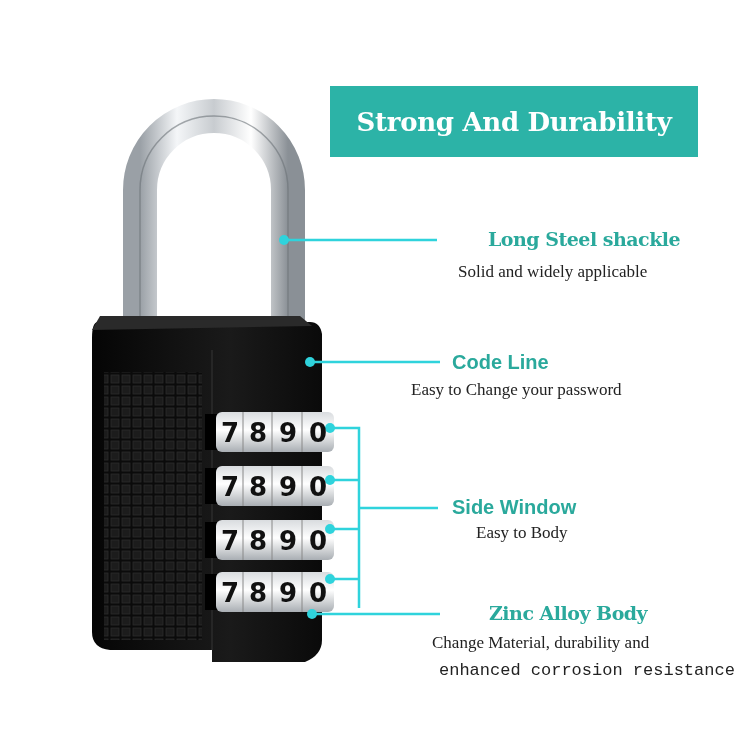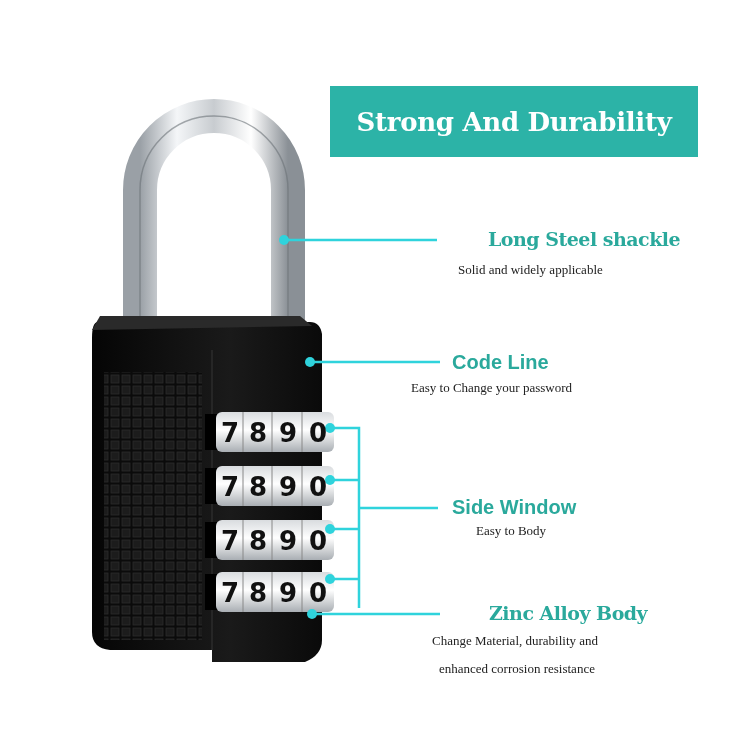--- a/index.html
+++ b/index.html
@@ -2,21 +2,21 @@
 <html><head>
 <meta charset="utf-8">
 <style>
   html, body { margin:0; padding:0; background:#ffffff; }
   body { width:750px; height:750px; position:relative; overflow:hidden; font-family:"Liberation Sans", sans-serif; }
   .abs { position:absolute; }
   .banner { left:330px; top:86px; width:368px; height:71px; background:#2cb3a7; display:flex; align-items:center; justify-content:center; }
   .banner-text { color:#ffffff; font-family:"DejaVu Serif", serif; font-weight:bold; font-size:26px; letter-spacing:-0.3px; }
   .feat-title { color:#2aa99c; font-weight:bold; font-size:20px; white-space:nowrap; }
   .feat-title.serif { font-family:"DejaVu Serif", serif; font-size:19px; letter-spacing:-0.5px;margin-left:40px; }
-  .feat-desc { color:#222; font-family:"Liberation Serif", serif; font-size:13px; white-space:nowrap; text-align:center; }
+  .feat-desc { color:#222; font-family:"Liberation Serif", serif; font-size:17px; white-space:nowrap; text-align:center; }
   svg.lock { position:absolute; left:0; top:0; }
 </style>
 </head>
 <body>
 
 <svg class="lock" width="750" height="750">
   <defs>
     <linearGradient id="chrome" x1="0" x2="1" y1="0" y2="0">
       <stop offset="0" stop-color="#9aa0a6"></stop>
       <stop offset="0.25" stop-color="#f4f6f8"></stop>
@@ -137,13 +137,13 @@
 <div class="abs feat-desc" style="left:458px;top:262px;">Solid and widely applicable</div>
 
 <div class="abs feat-title" style="left:452px;top:351px;">Code Line</div>
 <div class="abs feat-desc" style="left:411px;top:380px;">Easy to Change your password</div>
 
 <div class="abs feat-title" style="left:452px;top:496px;">Side Window</div>
 <div class="abs feat-desc" style="left:476px;top:523px;">Easy to Body</div>
 
 <div class="abs feat-title serif" style="left:449px;top:602px;">Zinc Alloy Body</div>
 <div class="abs feat-desc" style="left:432px;top:633px;">Change Material, durability and</div>
-<div class="abs feat-desc" style="left:439px;top:661px;">enhanced corrosion resistance</div>
+<div class="abs feat-desc" style="left:439px;top:661px;font-family:Liberation Mono, monospace;">enhanced corrosion resistance</div>
 
 </body></html>

